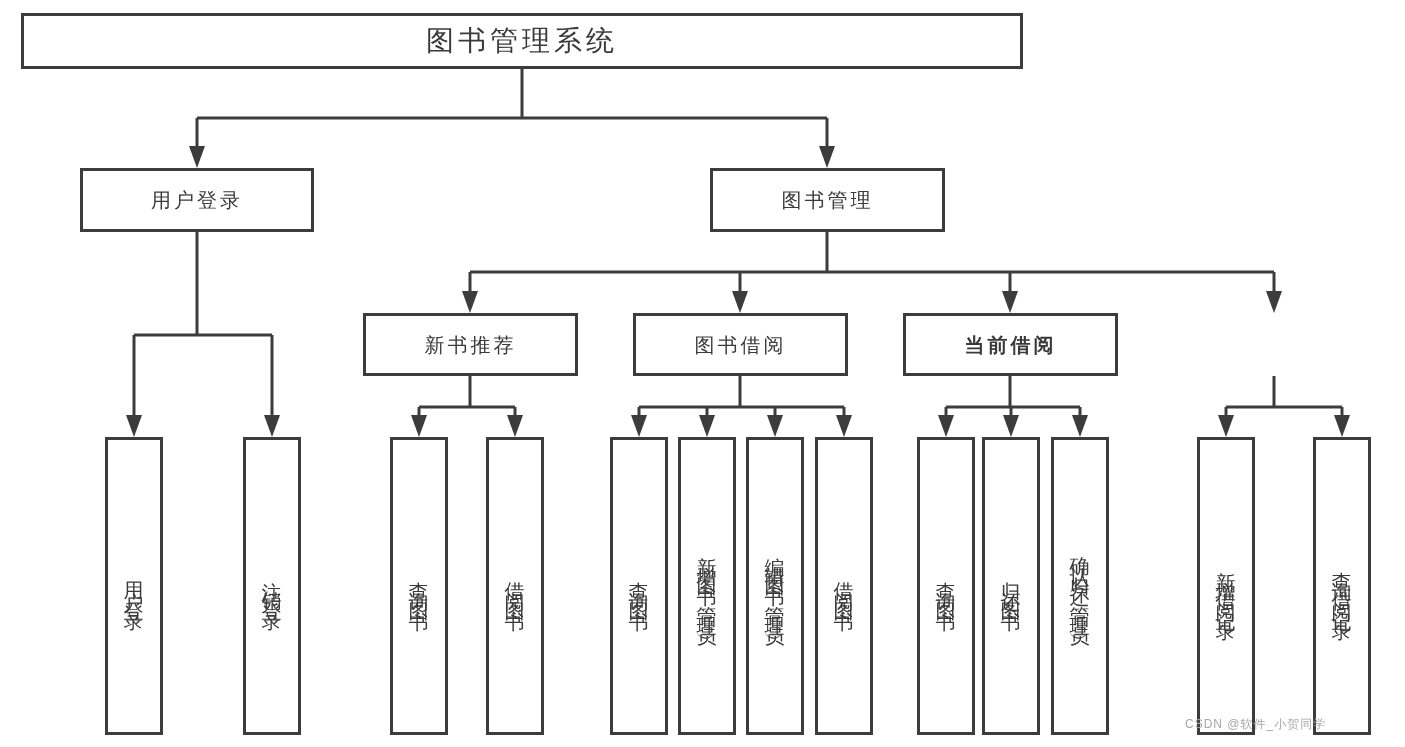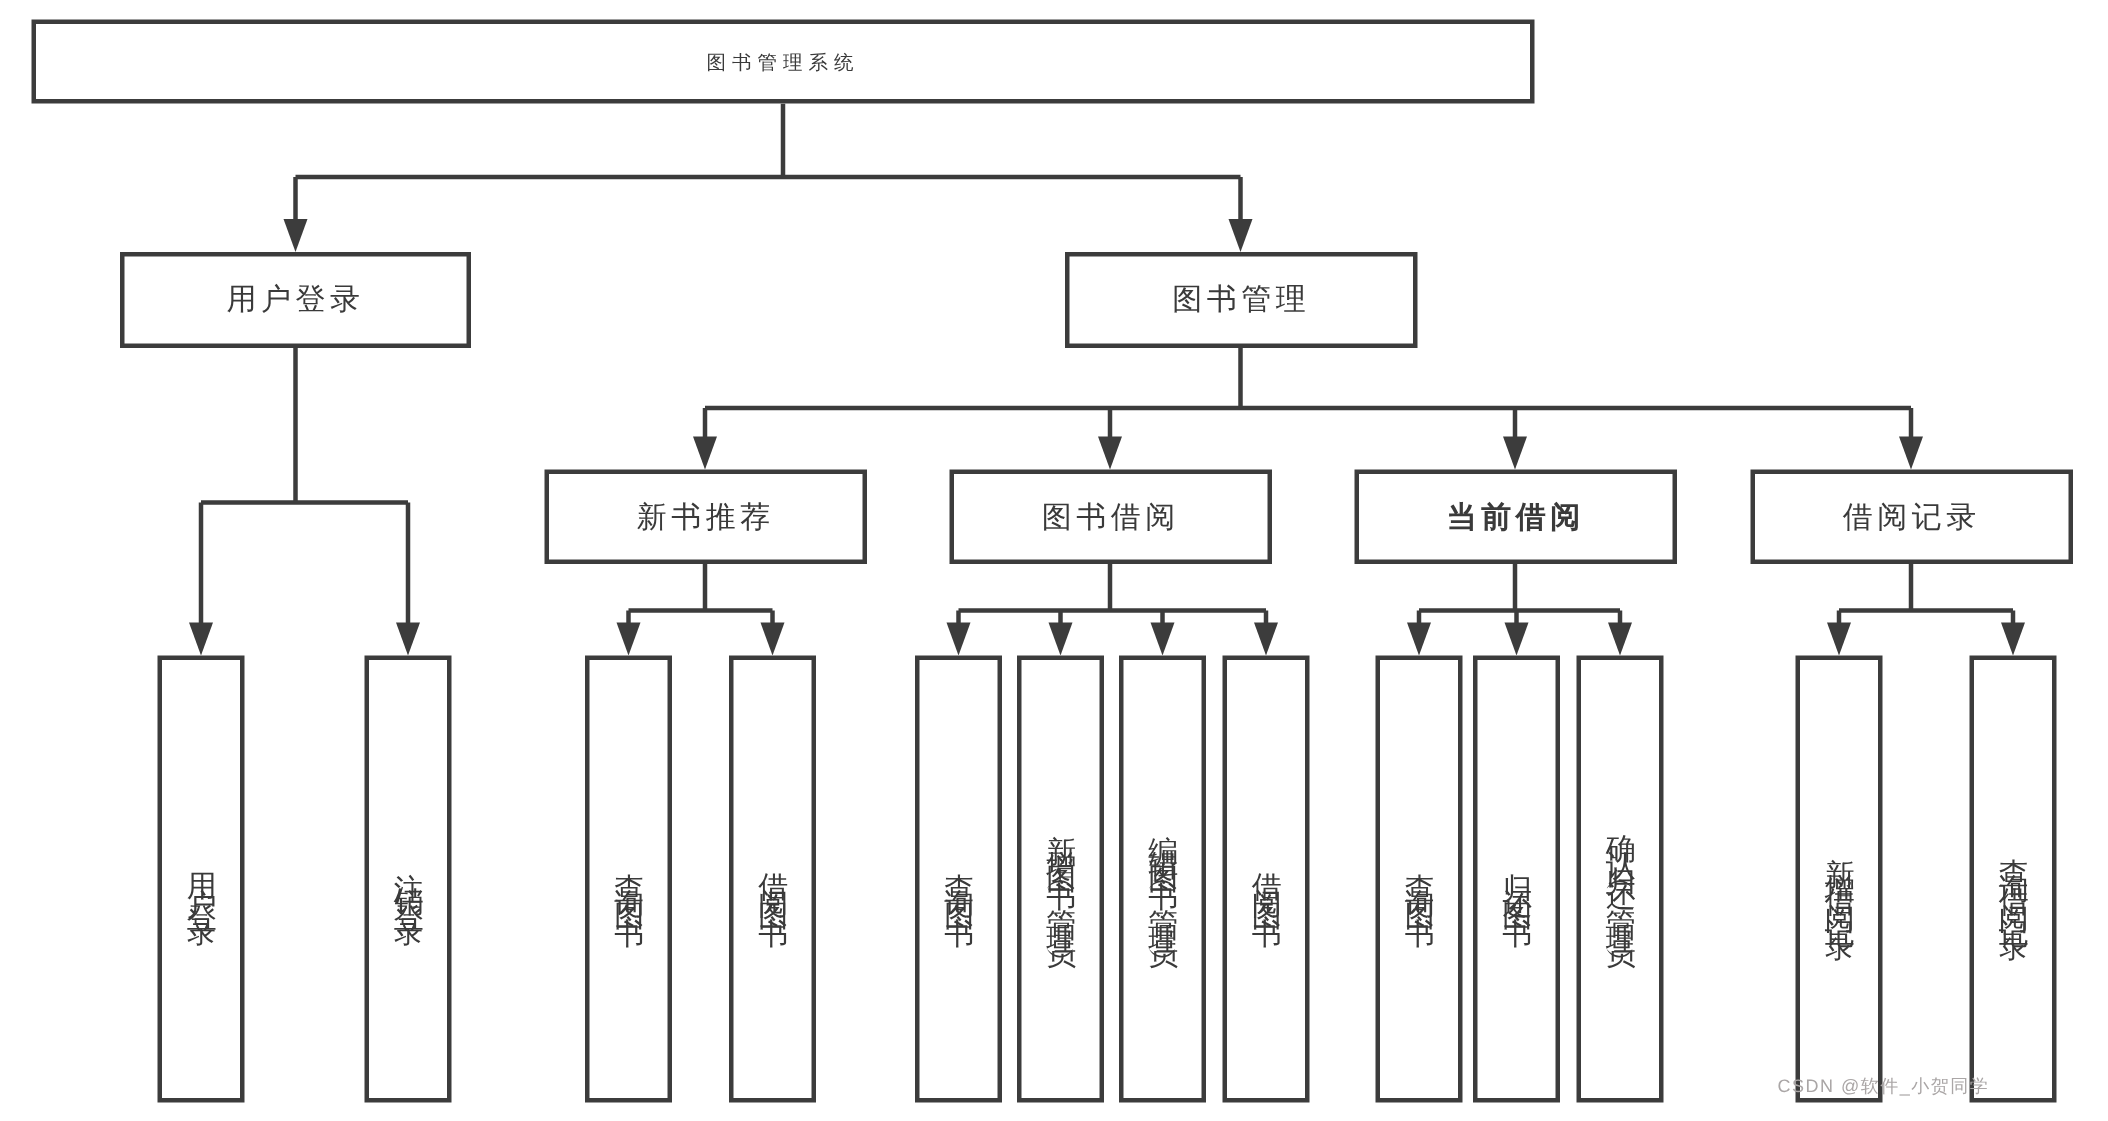--- a/index.html
+++ b/index.html
@@ -35,21 +35,21 @@
     justify-content:center;
     color:var(--text);
   }
   .h-box .label{
     font-size:20px;
     letter-spacing:3px;
     white-space:nowrap;
     line-height:1;
   }
   .root-box .label{
-    font-size:13px;
+    font-size:28px;
     letter-spacing:4px;
   }
   .v-box .label{
     writing-mode:vertical-rl;
     text-orientation:mixed;
     font-size:20px;
     letter-spacing:10px;
     line-height:1;
     white-space:nowrap;
   }
@@ -130,23 +130,20 @@
 
   <div class="box h-box" style="left:710px;top:168px;width:235px;height:64px;">
     <span class="label">图书管理</span>
   </div>
   <div class="box h-box" style="left:633px;top:313px;width:215px;height:63px;">
     <span class="label">图书借阅</span>
   </div>
   <div class="box h-box" style="left:903px;top:313px;width:215px;height:63px;font-weight:bold;">
     <span class="label">当前借阅</span>
   </div>
-  <div class="box h-box" style="left:1167px;top:313px;width:215px;height:63px;">
-    <span class="label">借阅记录</span>
-  </div>
 
   <div class="box v-box" style="left:105px;top:437px;width:58px;height:298px;">
     <span class="label">用户登录</span>
   </div>
   <div class="box v-box" style="left:243px;top:437px;width:58px;height:298px;">
     <span class="label">注销登录</span>
   </div>
 
   <div class="box v-box" style="left:390px;top:437px;width:58px;height:298px;">
     <span class="label">查询图书</span>

